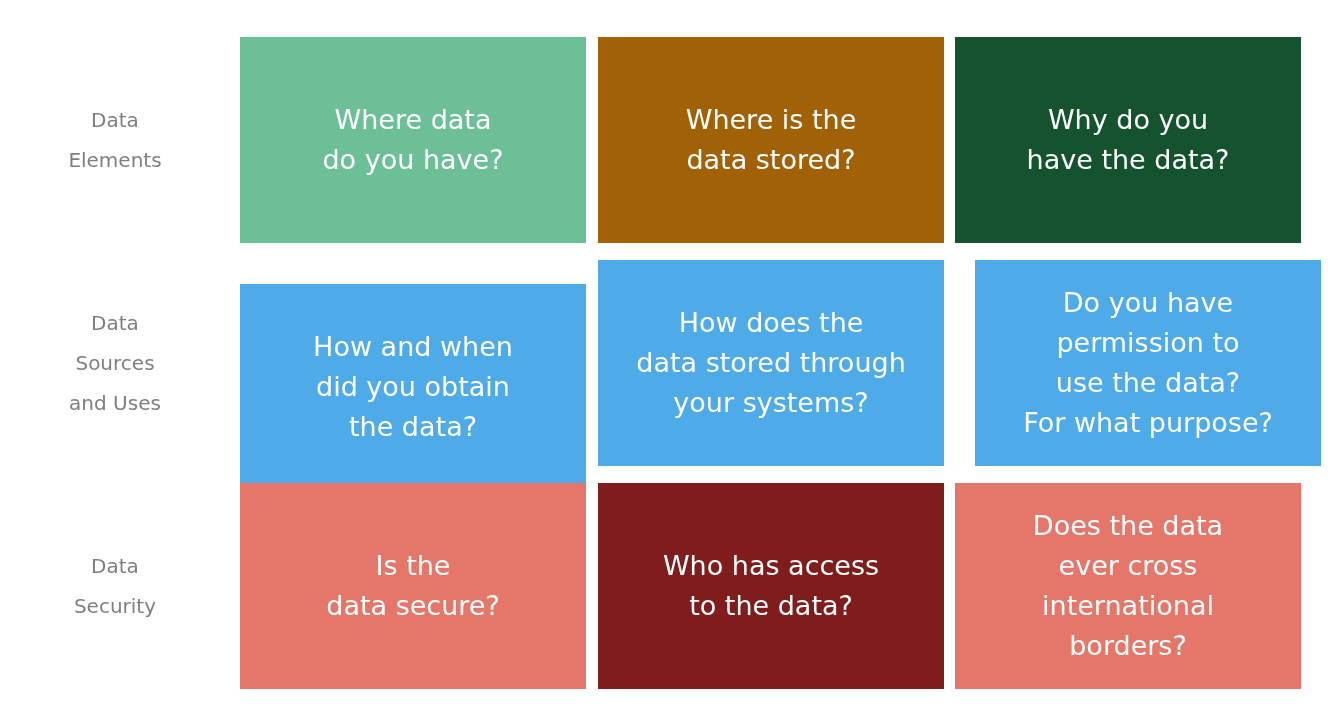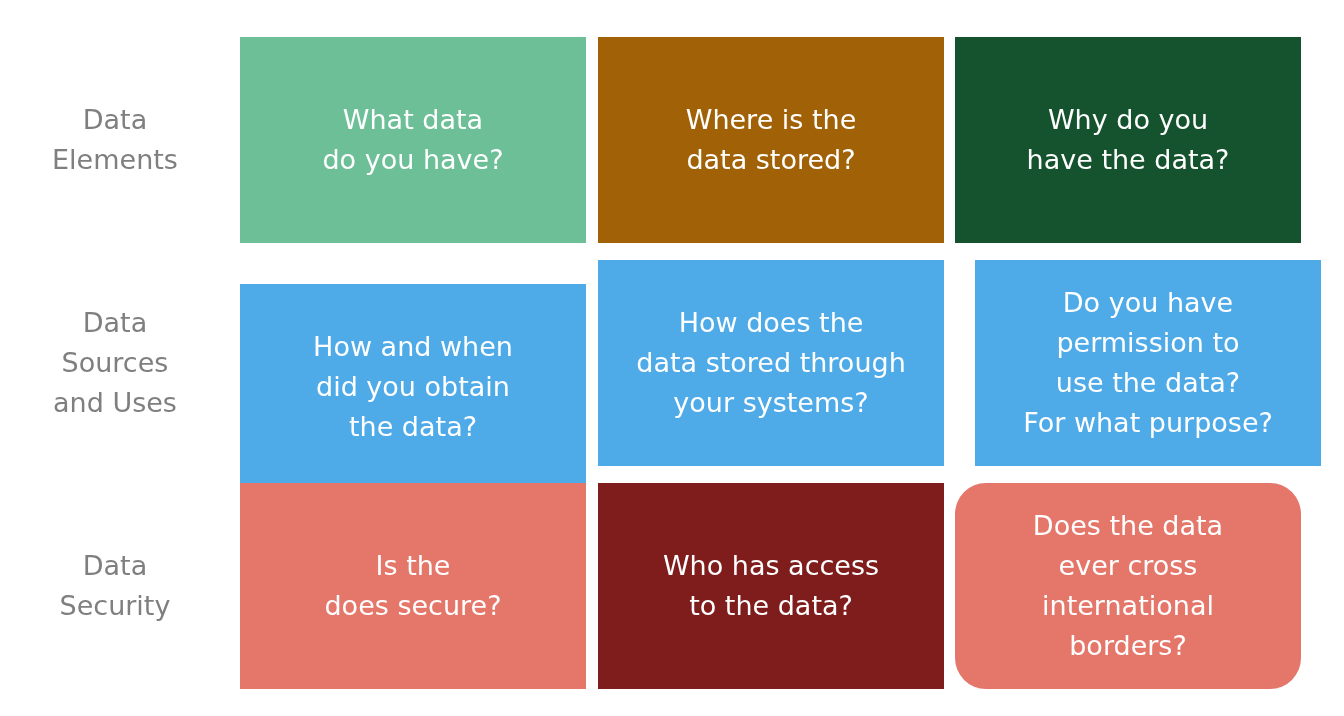--- a/index.html
+++ b/index.html
@@ -1,31 +1,31 @@
 <!DOCTYPE html>
 <html><head>
   <meta charset="utf-8">
   <style>
     html, body { margin: 0; padding: 0; background: #ffffff; }
     body { width: 1344px; height: 716px; position: relative; overflow: hidden;
            font-family: "DejaVu Sans", sans-serif; }
     .row-label { position: absolute; left: 0; width: 230px; display: flex;
                  align-items: center; justify-content: center; text-align: center;
-                 color: #7f7f7f; font-size: 27px; line-height: 40px; white-space: pre-line; }
+                 color: #7f7f7f; font-size: 20px; line-height: 40px; white-space: pre-line; }
     .tile { position: absolute; width: 346px; height: 206px; display: flex;
             align-items: center; justify-content: center; text-align: center;
             color: #ffffff; font-size: 27px; line-height: 40px; white-space: pre-line;
             box-sizing: border-box; padding: 0 6px; }
   </style>
 </head>
 <body>
 
 <div class="row-label" style="top:37px;height:206px;">Data
 Elements</div>
-<div class="tile" style="left:240px;top:37px;background:#6dbf98;">What data
+<div class="tile" style="left:240px;top:37px;background:#6dbf98;">Where data
 do you have?</div>
 <div class="tile" style="left:598px;top:37px;background:#a16207;">Where is the
 data stored?</div>
 <div class="tile" style="left:955px;top:37px;background:#14532d;">Why do you
 have the data?</div>
 
 <div class="row-label" style="top:260px;height:206px;">Data
 Sources
 and Uses</div>
 <div class="tile" style="left:240px;top:260px;background:#4faae8;margin-top:24px;">How and when
@@ -35,19 +35,19 @@
 data stored through
 your systems?</div>
 <div class="tile" style="left:955px;top:260px;background:#4faae8;margin-left:20px;">Do you have
 permission to
 use the data?
 For what purpose?</div>
 
 <div class="row-label" style="top:483px;height:206px;">Data
 Security</div>
 <div class="tile" style="left:240px;top:483px;background:#e4776a;">Is the
-does secure?</div>
+data secure?</div>
 <div class="tile" style="left:598px;top:483px;background:#7f1d1d;">Who has access
 to the data?</div>
-<div class="tile" style="left:955px;top:483px;background:#e4776a;border-radius:31px;">Does the data
+<div class="tile" style="left:955px;top:483px;background:#e4776a;">Does the data
 ever cross
 international
 borders?</div>
 
 </body></html>

